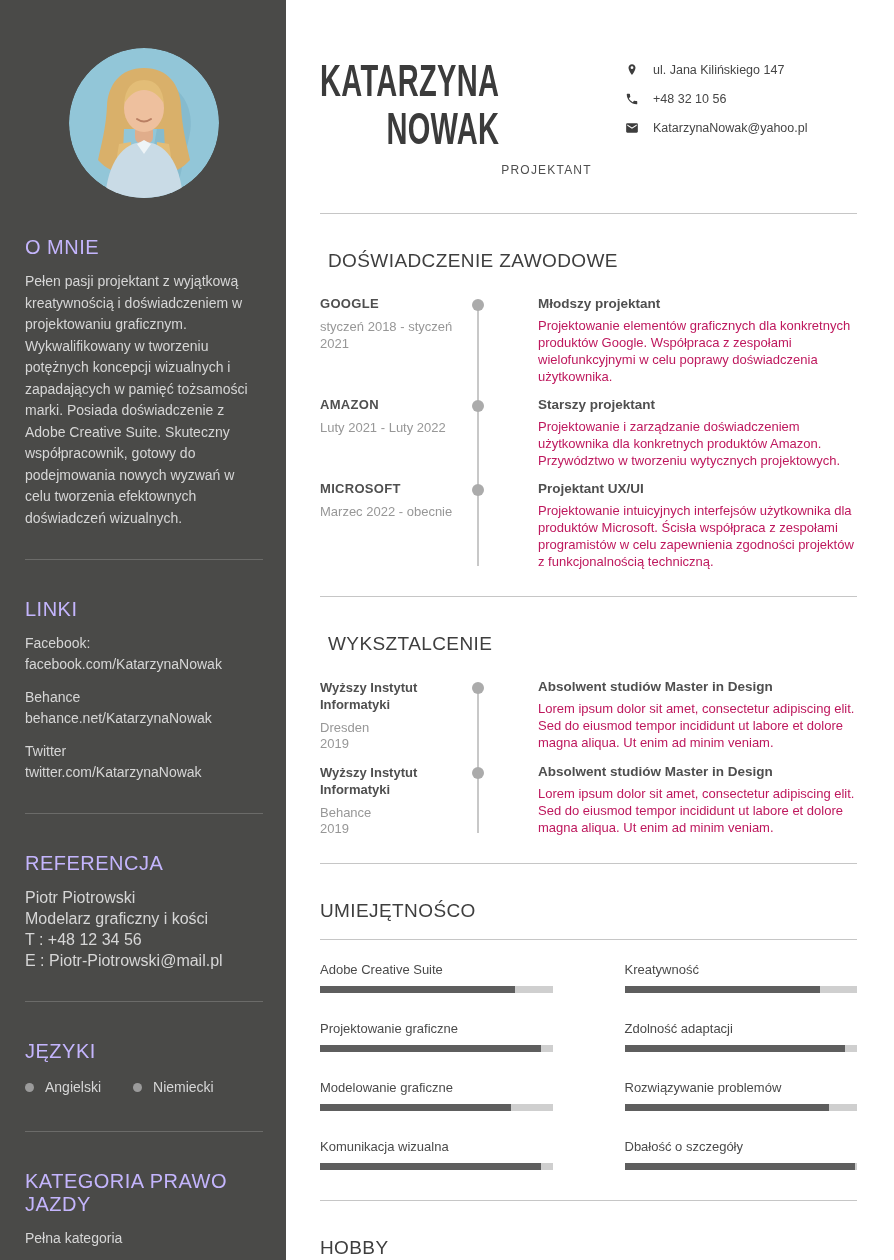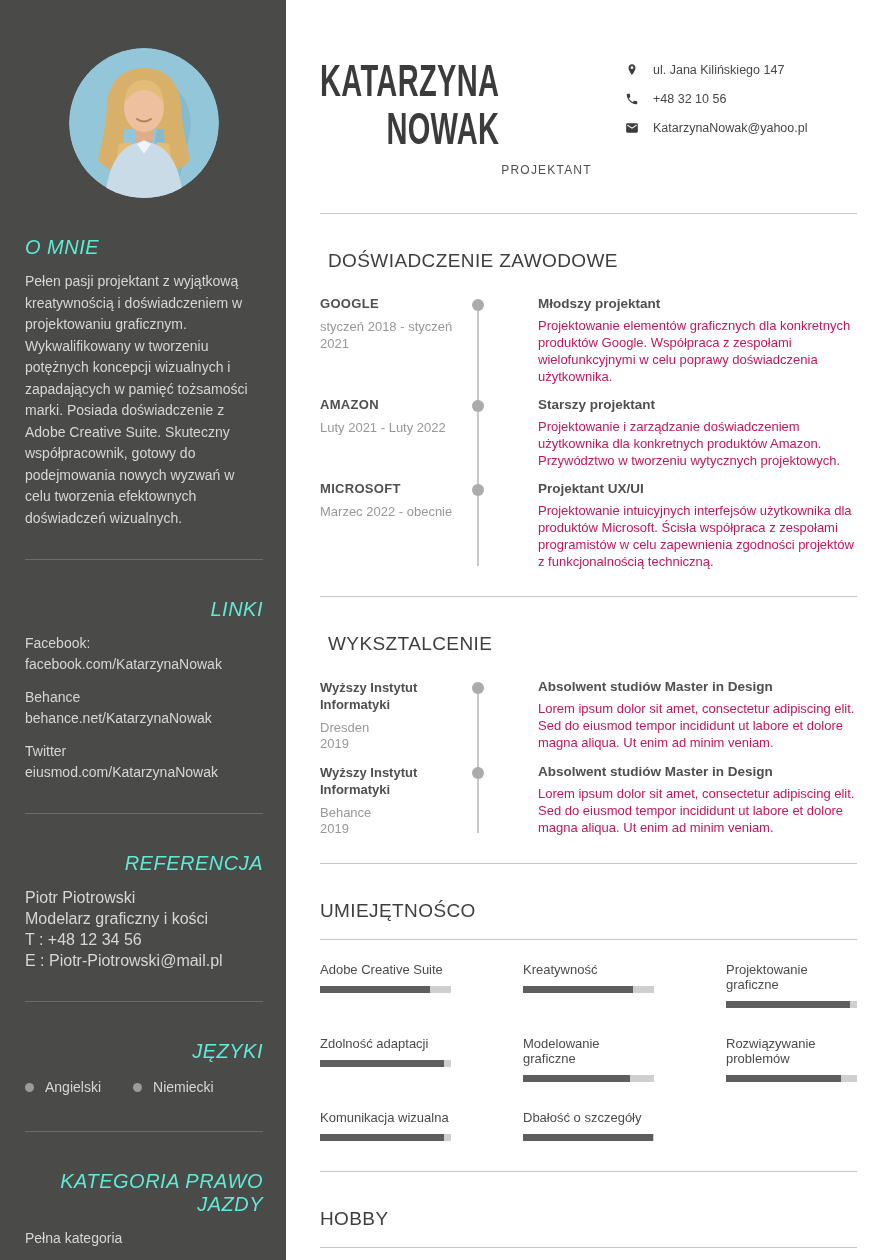--- a/index.html
+++ b/index.html
@@ -14,26 +14,26 @@
 
   
   .sidebar {
     width:286px; min-height:1260px; flex:0 0 286px;
     background:#4a4a48; color:#d6d6d6;
     padding:48px 23px 40px 25px;
   }
   .photo-wrap { width:150px; height:150px; margin:0 auto; border-radius:50%; overflow:hidden; }
   .photo-wrap svg { display:block; }
   .s-heading {
-    color:#5eead4; font-size:20px; font-weight:400; letter-spacing:.5px;font-style:italic;
+    color:#c4b5fd; font-size:20px; font-weight:400; letter-spacing:.5px;
   }
   .s-about-heading { margin-top:38px; }
   .s-text { font-size:14px; line-height:21.5px; color:#d6d6d6; margin-top:12px; }
   .s-hr { border:none; border-top:1px solid #6b6b69; margin-top:30px; }
-  .s-section-gap { margin-top:38px;text-align:right; }
+  .s-section-gap { margin-top:38px; }
   .link-item { margin-top:12px; font-size:14px; line-height:21px; }
   .link-item .url { color:#d6d6d6; text-decoration:none; }
   .ref-line { font-size:16px; line-height:21px; }
   .ref-block { margin-top:12px; }
   .lang-row { display:flex; gap:32px; margin-top:16px; }
   .dot-item { display:flex; align-items:center; gap:11px; font-size:14px; }
   .dot { width:9px; height:9px; border-radius:50%; background:#9b9b9b; flex:0 0 9px; }
 
   
   .main { flex:1; background:#ffffff; padding:55px 37px 40px 34px; }
@@ -74,21 +74,21 @@
   .t-school { font-size:13px; font-weight:700; color:#4f4f4f; line-height:17px; }
   .t-loc { font-size:13px; color:#979797; line-height:16px; margin-top:7px; }
   .t-year { font-size:13px; color:#979797; line-height:16px; }
   .t-title { font-size:13.5px; font-weight:700; color:#4f4f4f; }
   .t-desc { font-size:13px; color:#be185d; line-height:17px; margin-top:6px; }
   .hr-after-block { margin-top:26px; }
 
   
   .hr-under-heading { margin-top:17px; }
   .skills-grid {
-    display:grid; grid-template-columns:1fr 1fr 1fr; column-gap:72px; row-gap:28px;
+    display:grid; grid-template-columns:1fr 1fr; column-gap:72px; row-gap:28px;
     margin-top:22px;
   }
   .skill-label { font-size:13px; color:#4a4a4a; }
   .skill-track { margin-top:9px; height:7px; background:#cfcfcf; }
   .skill-fill { height:7px; background:#5e5e5e; }
 </style>
 </head>
 <body>
 
 <div class="page">
@@ -120,21 +120,21 @@
     <div class="link-item">
       <div>Facebook:</div>
       <div class="url">facebook.com/KatarzynaNowak</div>
     </div>
     <div class="link-item">
       <div>Behance</div>
       <div class="url">behance.net/KatarzynaNowak</div>
     </div>
     <div class="link-item">
       <div>Twitter</div>
-      <div class="url">eiusmod.com/KatarzynaNowak</div>
+      <div class="url">twitter.com/KatarzynaNowak</div>
     </div>
 
     <hr class="s-hr">
 
     <h2 class="s-heading s-section-gap">REFERENCJA</h2>
     <div class="ref-block">
       <div class="ref-line">Piotr Piotrowski</div>
       <div class="ref-line">Modelarz graficzny i kości</div>
       <div class="ref-line">T : +48 12 34 56</div>
       <div class="ref-line">E : Piotr-Piotrowski@mail.pl</div>

